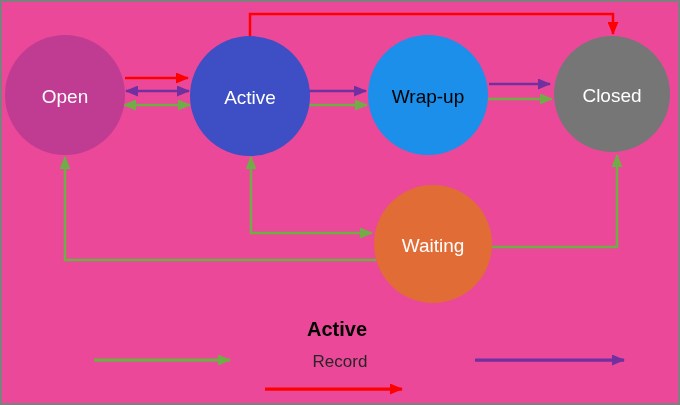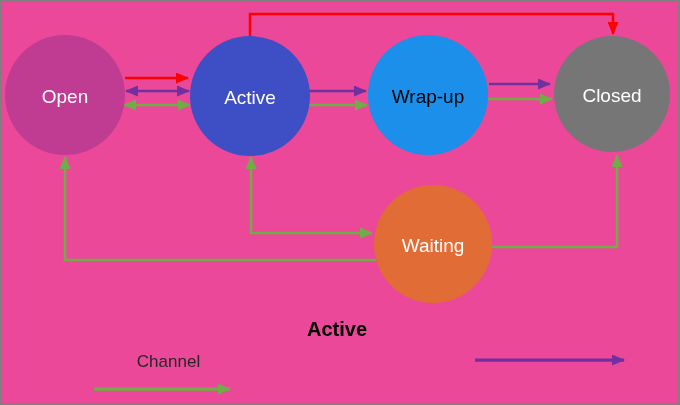--- a/index.html
+++ b/index.html
@@ -123,26 +123,31 @@
       <g>
         <circle cx="431" cy="242" r="59" fill="#E26C35"></circle>
         <text x="431" y="243" fill="#FFFFFF" text-anchor="middle" dominant-baseline="central" class="node-label">Waiting</text>
       </g>
     </svg>
 
   <div class="legend">
     <div class="legend-title">Active</div>
 
     <div class="legend-item legend-item-channel">
-      <span class="legend-label">Channel</span>
       <svg viewBox="0 0 153 16">
         <line class="legend-arrow" x1="2" y1="8" x2="138" y2="8" stroke="#70AD47" stroke-width="3.25" marker-end="url(#arrow-end-channel)"></line>
       </svg>
     </div>
 
+    <div class="legend-item legend-item-record">
+      <span class="legend-label">Record</span>
+      <svg viewBox="0 0 154 16">
+        <line class="legend-arrow" x1="2" y1="8" x2="139" y2="8" stroke="#FF0000" stroke-width="3.25" marker-end="url(#arrow-end-record)"></line>
+      </svg>
+    </div>
 
     <div class="legend-item legend-item-chat">
       <svg viewBox="0 0 166 16">
         <line class="legend-arrow" x1="2" y1="8" x2="151" y2="8" stroke="#7030A0" stroke-width="3.25" marker-end="url(#arrow-end-chat)"></line>
       </svg>
     </div>
   </div>
 </div>
 
 </body></html>

